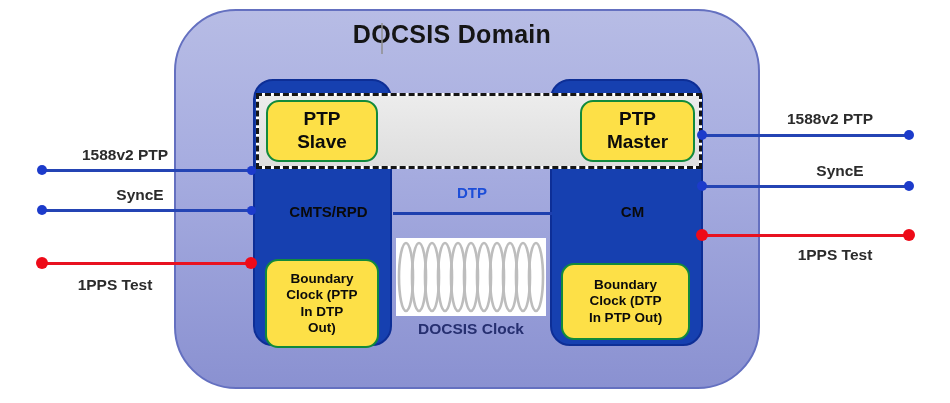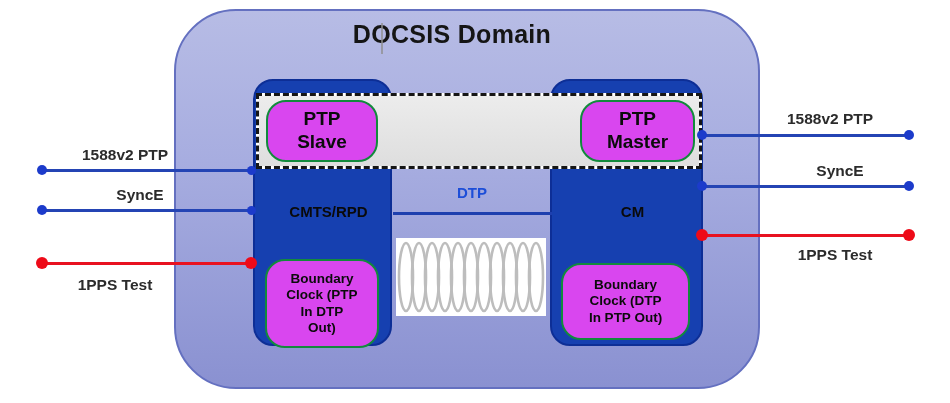--- a/index.html
+++ b/index.html
@@ -38,21 +38,21 @@
     background:#ffffff;border:3px dashed #161616;box-sizing:border-box;z-index:3;
   }
   .bc-bar-fill{width:100%;height:100%;background:linear-gradient(180deg,#ececec,#dedede);}
   .bc-label{
     position:absolute;left:392px;top:121px;width:180px;text-align:center;
     font-size:15px;font-weight:bold;color:#3c3c3c;z-index:4;
   }
 
   
   .green{
-    position:absolute;background:#d946ef;border:2px solid #128a3c;border-radius:20px;
+    position:absolute;background:#fde047;border:2px solid #128a3c;border-radius:13px;
     box-sizing:border-box;display:flex;align-items:center;justify-content:center;
     text-align:center;font-weight:bold;color:#0b0b0b;white-space:pre-line;z-index:4;
   }
   .ptp-slave{left:266px;top:100px;width:112px;height:62px;font-size:19px;line-height:1.2;}
   .ptp-master{left:580px;top:100px;width:115px;height:62px;font-size:19px;line-height:1.2;}
   .bclock-left{left:265px;top:259px;width:114px;height:89px;font-size:13.5px;line-height:1.2;}
   .bclock-right{left:561px;top:263px;width:129px;height:77px;font-size:13.5px;line-height:1.2;}
 
   
   .dtp-label{position:absolute;left:392px;top:184px;width:160px;text-align:center;
@@ -122,20 +122,21 @@
         <ellipse cx="62" cy="39" rx="7" ry="34"></ellipse>
         <ellipse cx="75" cy="39" rx="7" ry="34"></ellipse>
         <ellipse cx="88" cy="39" rx="7" ry="34"></ellipse>
         <ellipse cx="101" cy="39" rx="7" ry="34"></ellipse>
         <ellipse cx="114" cy="39" rx="7" ry="34"></ellipse>
         <ellipse cx="127" cy="39" rx="7" ry="34"></ellipse>
         <ellipse cx="140" cy="39" rx="7" ry="34"></ellipse>
       </g>
     </svg>
   </div>
+  <div class="clock-label">DOCSIS Clock</div>
 
   <div class="sig-label" style="left:60px;top:146px;">1588v2 PTP</div>
   <div class="sig-line blue" style="left:42px;top:169px;width:211px;"></div>
   <div class="dot blue" style="left:37px;top:165px;"></div>
   <div class="dot blue small" style="left:247px;top:166px;"></div>
 
   <div class="sig-label" style="left:75px;top:186px;">SyncE</div>
   <div class="sig-line blue" style="left:42px;top:209px;width:211px;"></div>
   <div class="dot blue" style="left:37px;top:205px;"></div>
   <div class="dot blue small" style="left:247px;top:206px;"></div>

